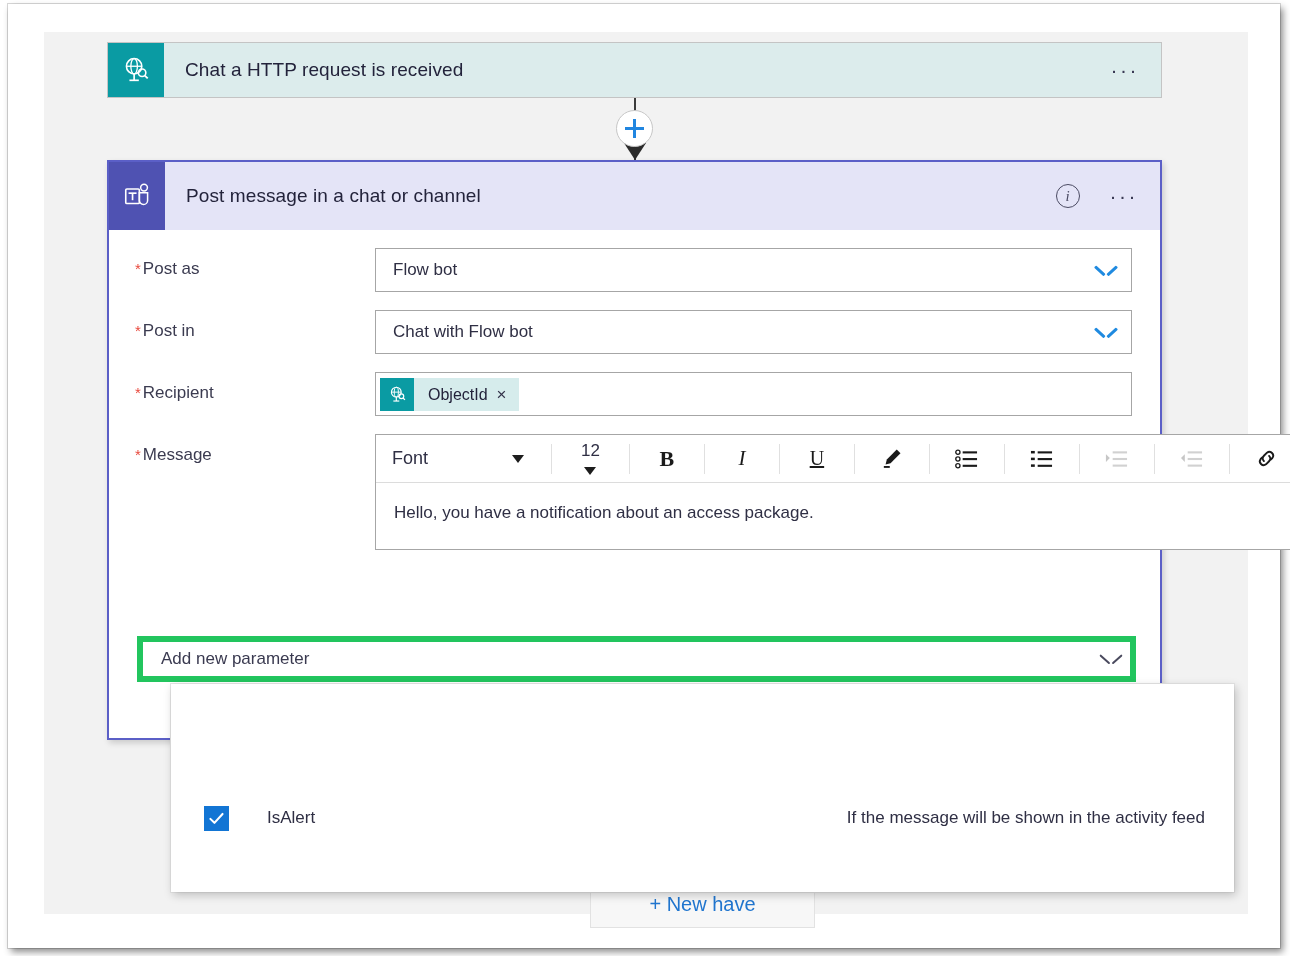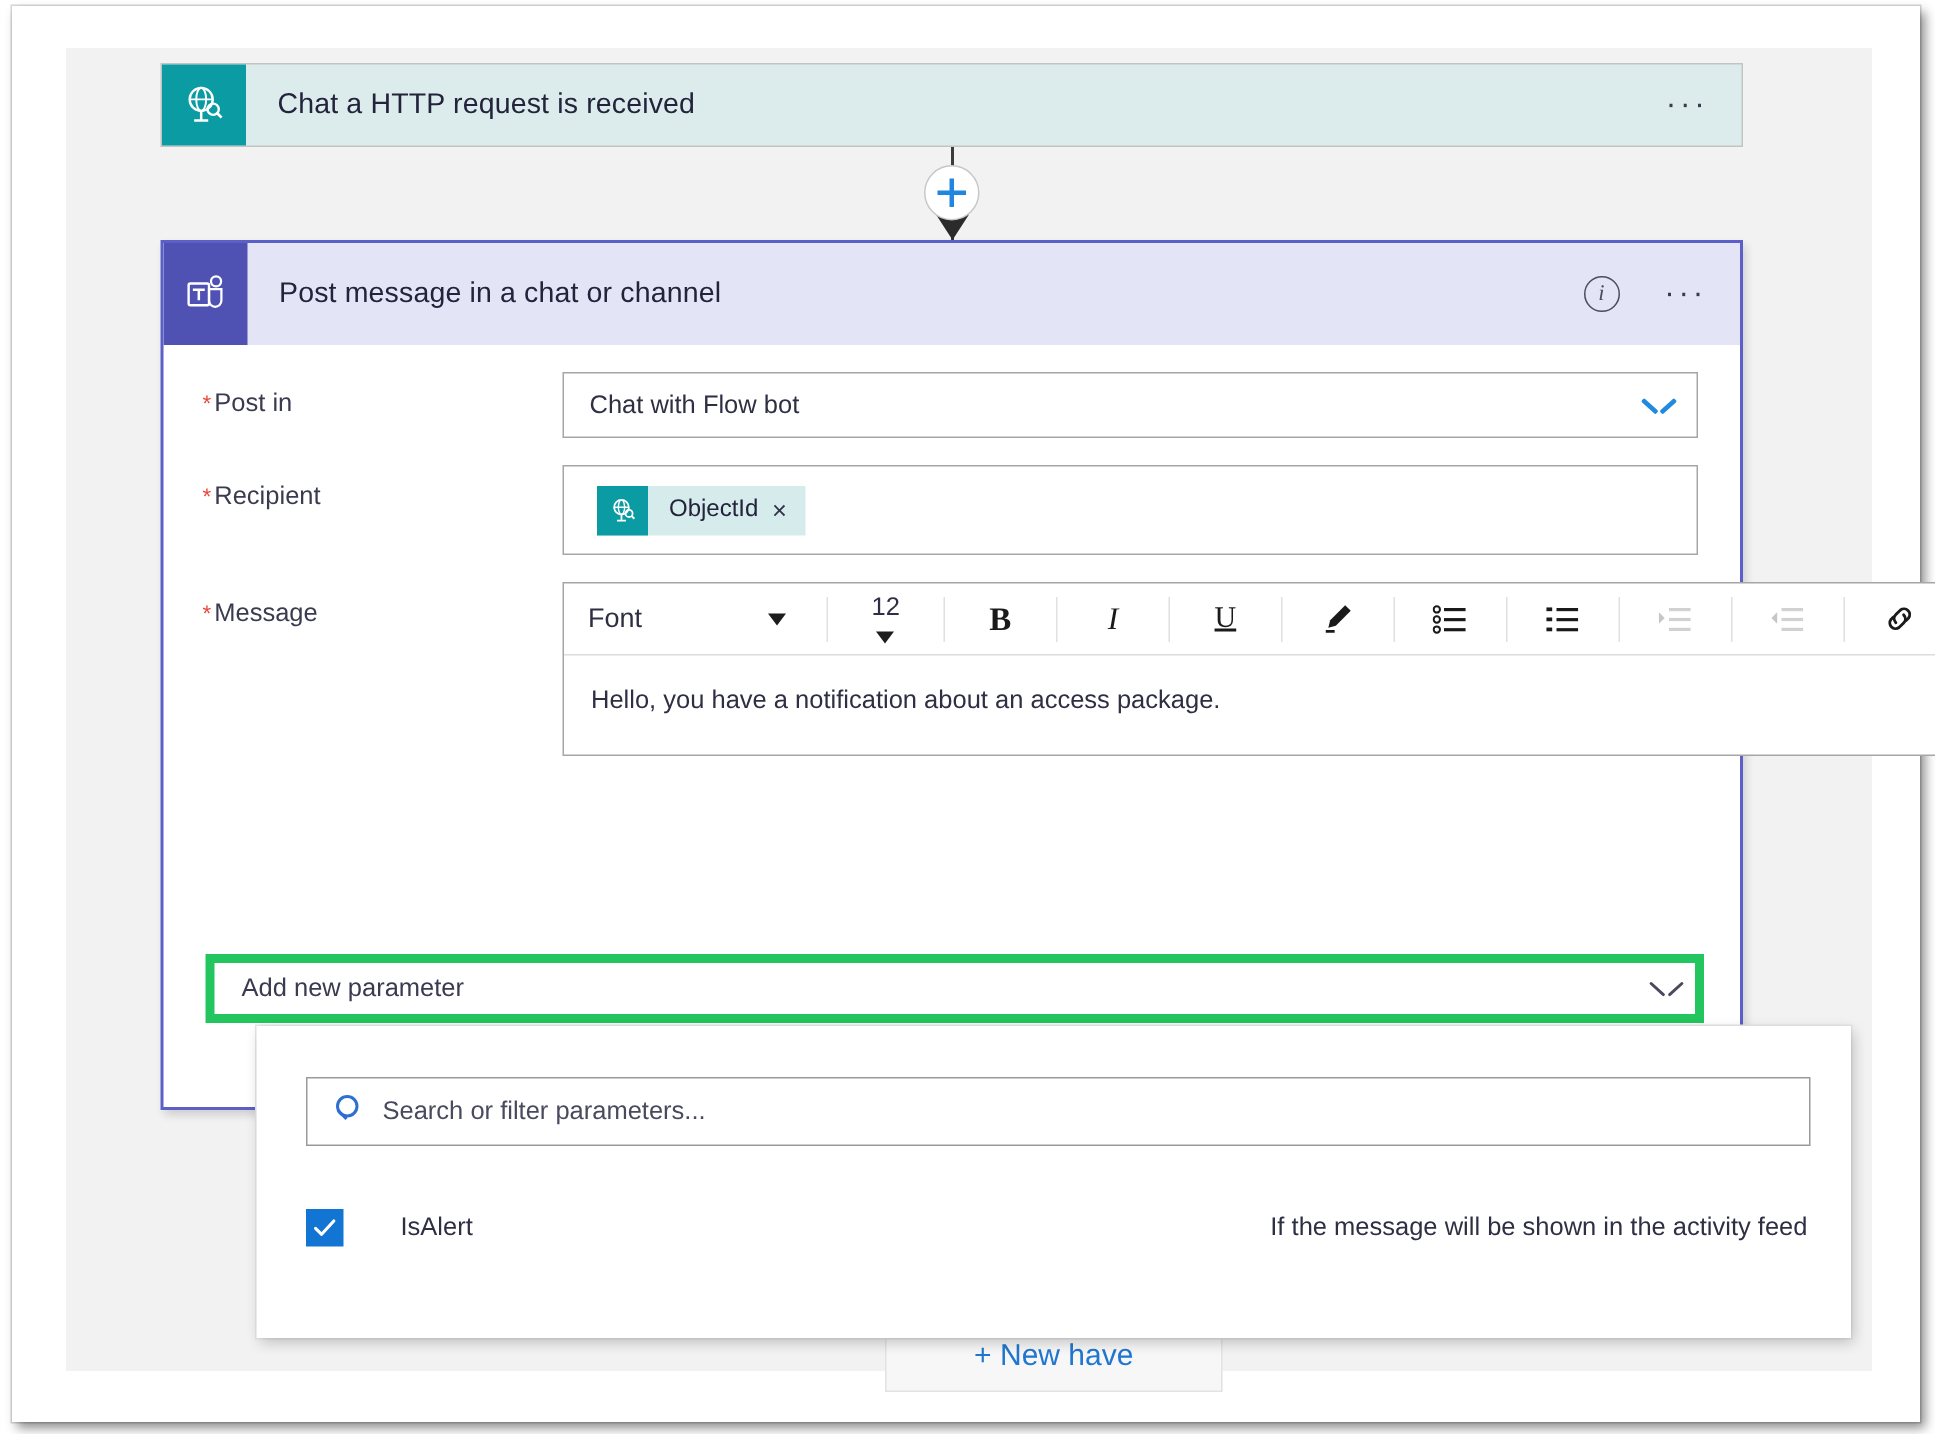--- a/index.html
+++ b/index.html
@@ -183,26 +183,26 @@
     top: 1px;
     width: 13px; height: 3px;
     background: #1f8ae0;
     border-radius: 1px;
   }
   .chev::before { left: 0;  transform: rotate(42deg); transform-origin: left center; }
   .chev::after  { right: 0; transform: rotate(-42deg); transform-origin: right center; }
 
   
   .token-field {
-    height: 60px;
+    height: 44px;
     border: 1px solid #a6a6a6;
     background: #ffffff;
     display: flex;
-    align-items: center;
-    padding: 4px 22px;
+    align-items: flex-end;
+    padding: 4px 4px;
   }
   .token {
     display: flex;
     align-items: center;
     height: 33px;
     background: #d6ecec;
     max-width: 320px;
   }
   .token-icon {
     width: 34px; height: 33px;
@@ -445,20 +445,31 @@
             <rect x="4" y="8.5" width="14.5" height="15.5" rx="1.2" fill="none" stroke="#ffffff" stroke-width="1.7"></rect>
             <line x1="7" y1="13" x2="15.5" y2="13" stroke="#ffffff" stroke-width="1.8"></line>
             <line x1="11.25" y1="13" x2="11.25" y2="20.5" stroke="#ffffff" stroke-width="1.8"></line>
           </svg>
         </div>
         <div class="card-title">Post message in a chat or channel</div>
         <div class="info-icon">i</div>
         <div class="ellipsis-btn">···</div>
       </div>
 
+      <div class="form-row">
+        <div class="field-label">
+          <span class="req-star">*</span><span>Post as</span>
+        </div>
+        <div class="field-control">
+          <div class="select-box">
+            <span class="select-value">Flow bot</span>
+            <span class="chev"></span>
+          </div>
+        </div>
+      </div>
 
       <div class="form-row">
         <div class="field-label">
           <span class="req-star">*</span><span>Post in</span>
         </div>
         <div class="field-control">
           <div class="select-box">
             <span class="select-value">Chat with Flow bot</span>
             <span class="chev"></span>
           </div>
@@ -595,27 +606,20 @@
       <div id="add-param-row">
         <span class="ap-label">Add new parameter</span>
         <span class="chev-gray"></span>
       </div>
 
     </div>
 
     <div id="new-step-btn">+ New have</div>
 
     <div id="param-panel">
-      <div id="param-search">
-        <span class="search-glyph">
-          <span class="mag-circle"></span>
-          <span class="mag-handle"></span>
-        </span>
-        <span class="ph">Search or filter parameters...</span>
-      </div>
 
       <div id="param-row-isalert">
         <span class="checkbox">
           <svg width="17" height="17" viewBox="0 0 18 18" aria-hidden="true">
             <path d="M2.5 9.4 L6.8 13.6 L15.4 4.2" fill="none" stroke="#ffffff" stroke-width="2.2" stroke-linecap="round" stroke-linejoin="round"></path>
           </svg>
         </span>
         <span class="param-name">IsAlert</span>
         <span class="param-desc">If the message will be shown in the activity feed</span>
       </div>

